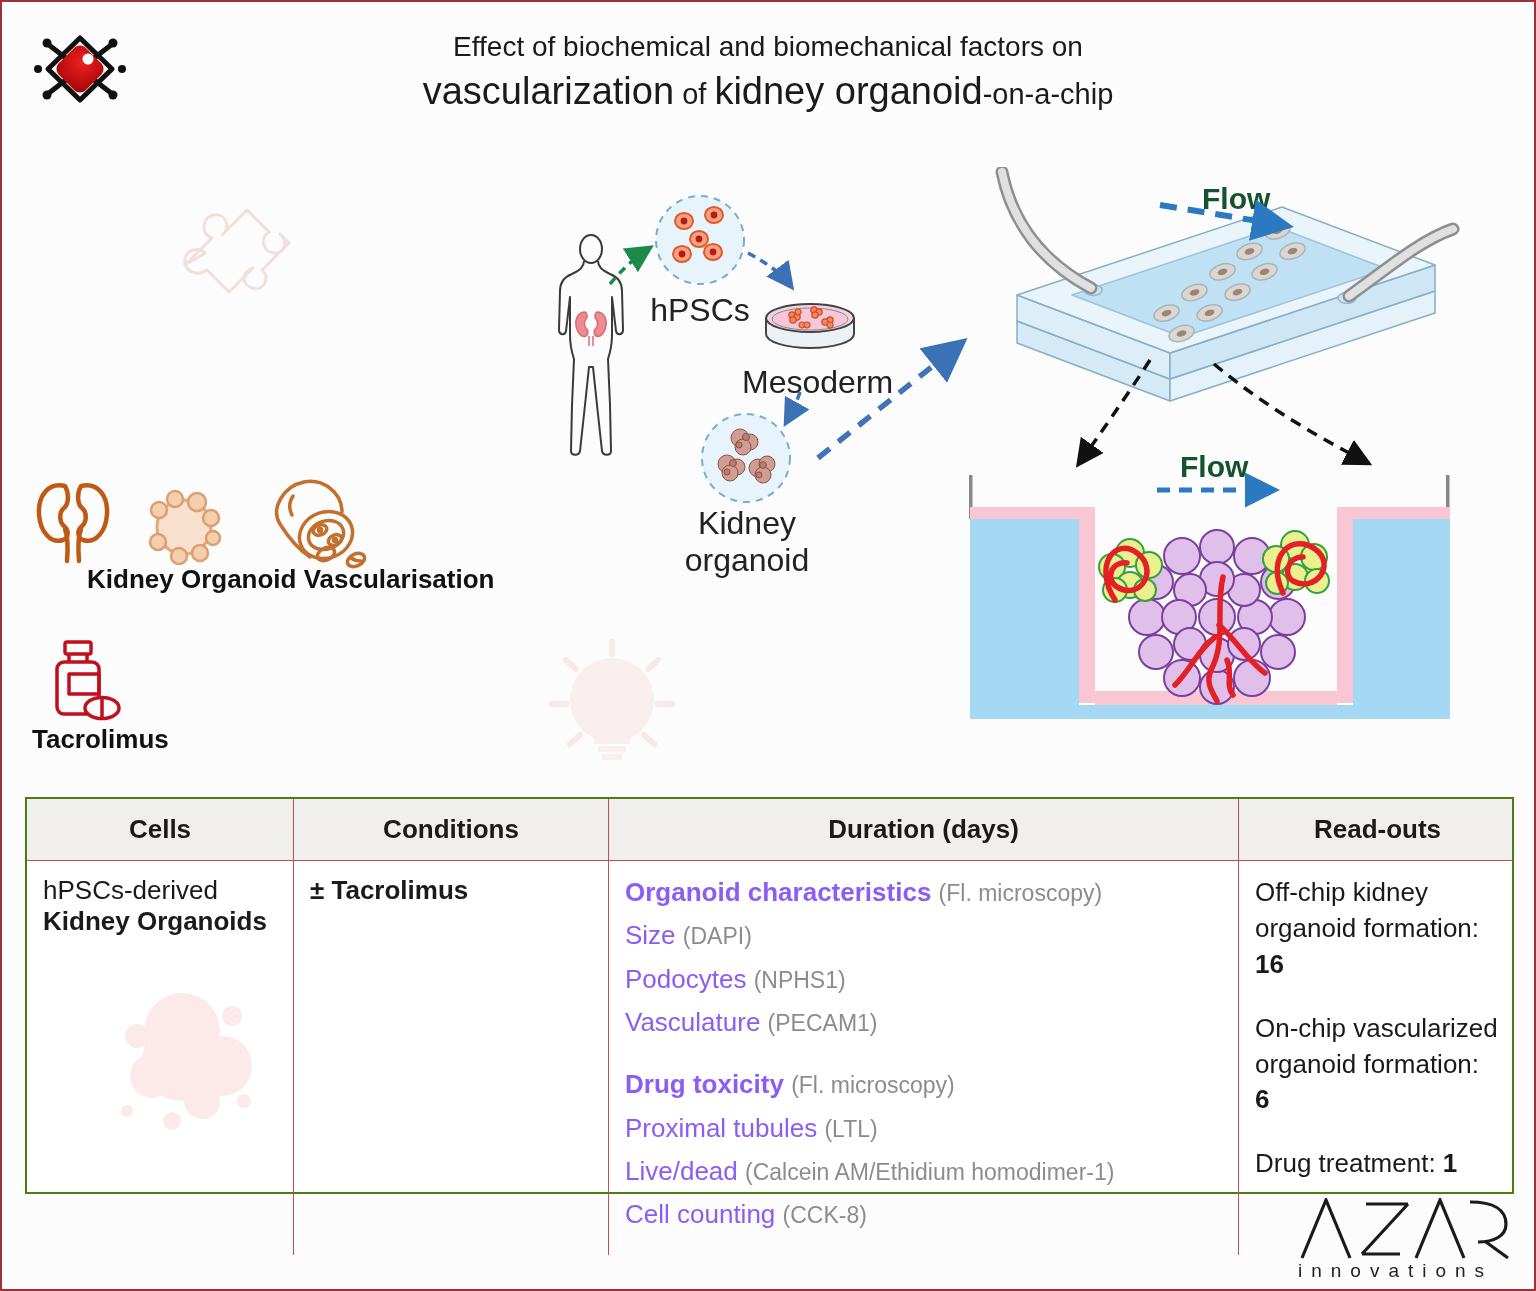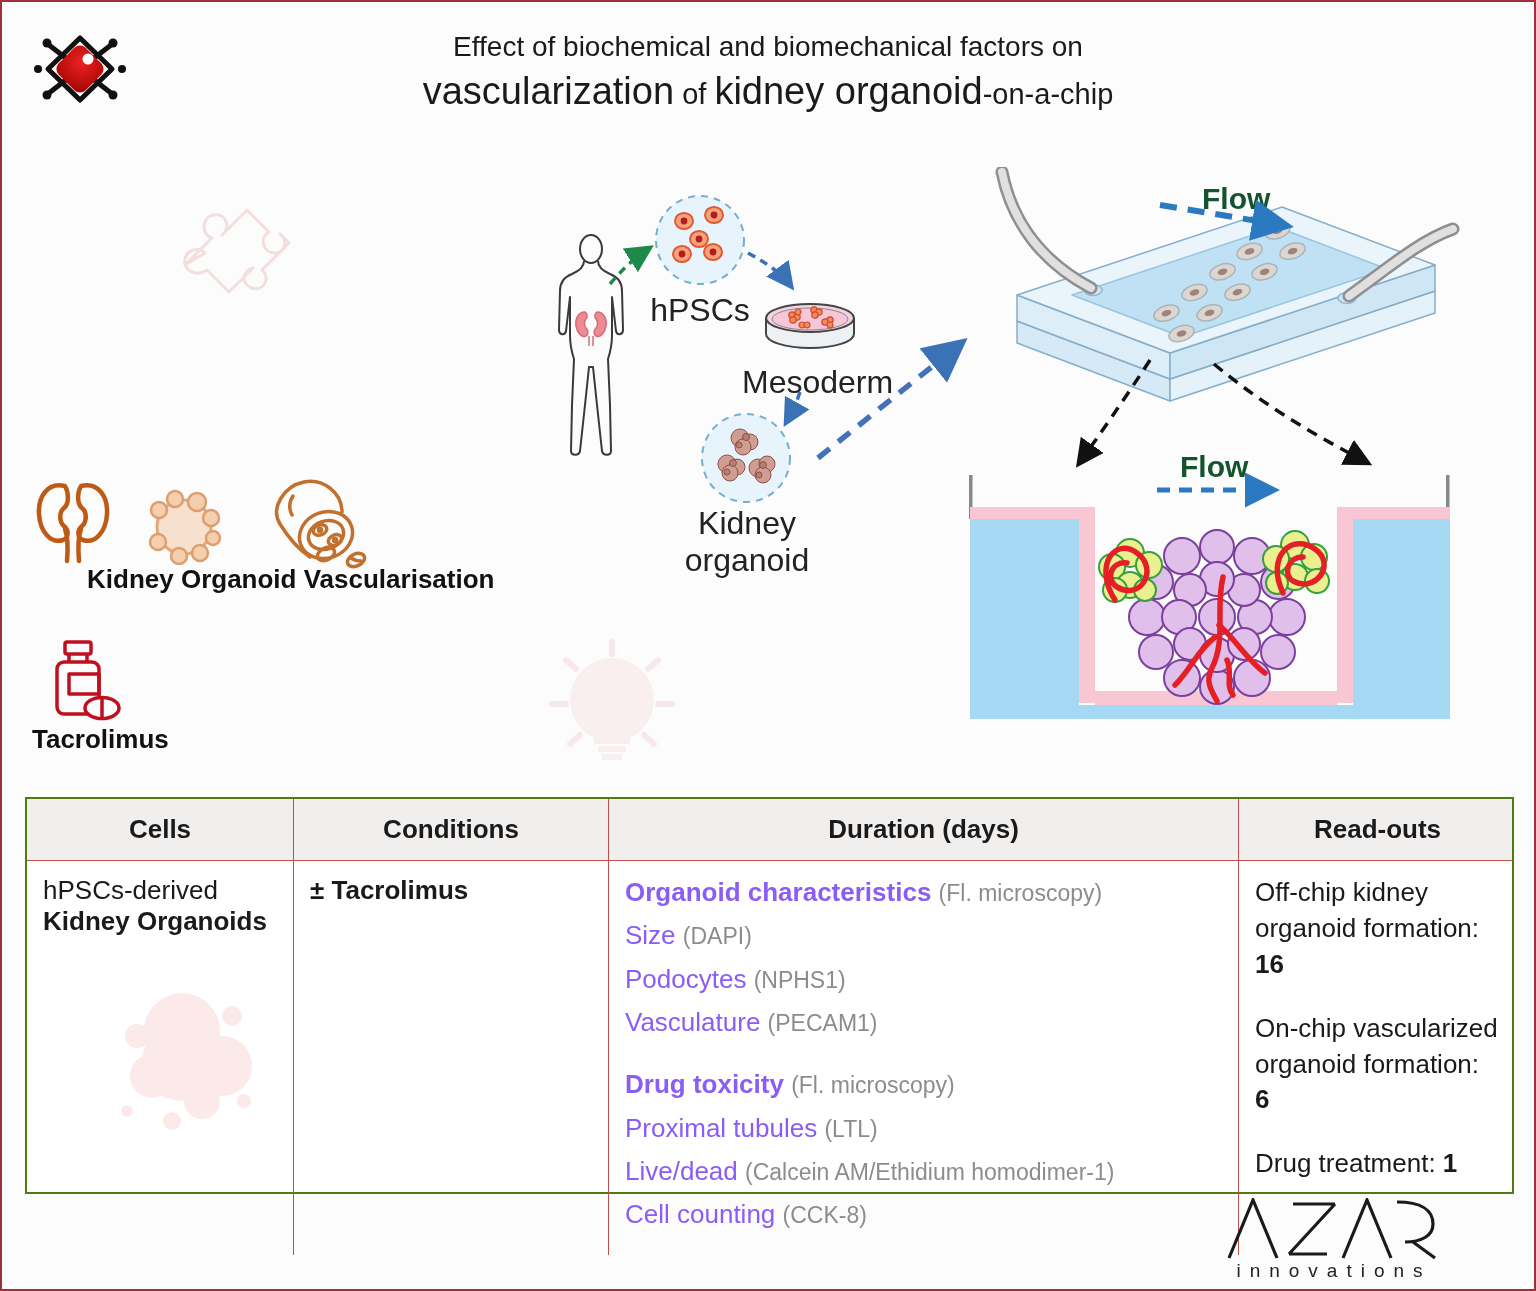--- a/index.html
+++ b/index.html
@@ -453,21 +453,21 @@
         <div class="ro-line"><span class="main">Cell counting</span> <span class="note">(CCK-8)</span></div>
       </div>
       <div>
         <p class="dur-p"><span>Off-chip kidney organoid formation: </span><b>16</b></p>
         <p class="dur-p"><span>On-chip vascularized organoid formation: </span><b>6</b></p>
         <p class="dur-p"><span>Drug treatment: </span><b>1</b></p>
       </div>
     </div>
   </div>
 
-  <div class="abs" style="left:1223px; top:1196px; width:218px; text-align:center;">
+  <div class="abs" style="left:1296px; top:1196px; width:218px; text-align:left;">
     <svg width="214" height="62" viewBox="0 0 214 62">
       <g fill="none" stroke="#1a1a1a" stroke-width="3.2" stroke-linecap="butt">
         <path d="M4,60 L28,2 L52,60"></path>
         <path d="M68,6 L110,6 M110,6 L64,56 M64,56 L102,56"></path>
         <path d="M118,60 L142,2 L166,60"></path>
         <path d="M172,4 C196,4 208,12 208,26 C208,38 196,44 180,44 M188,44 L210,60"></path>
       </g>
     </svg>
     <div class="azar-sub">innovations</div>
   </div>

